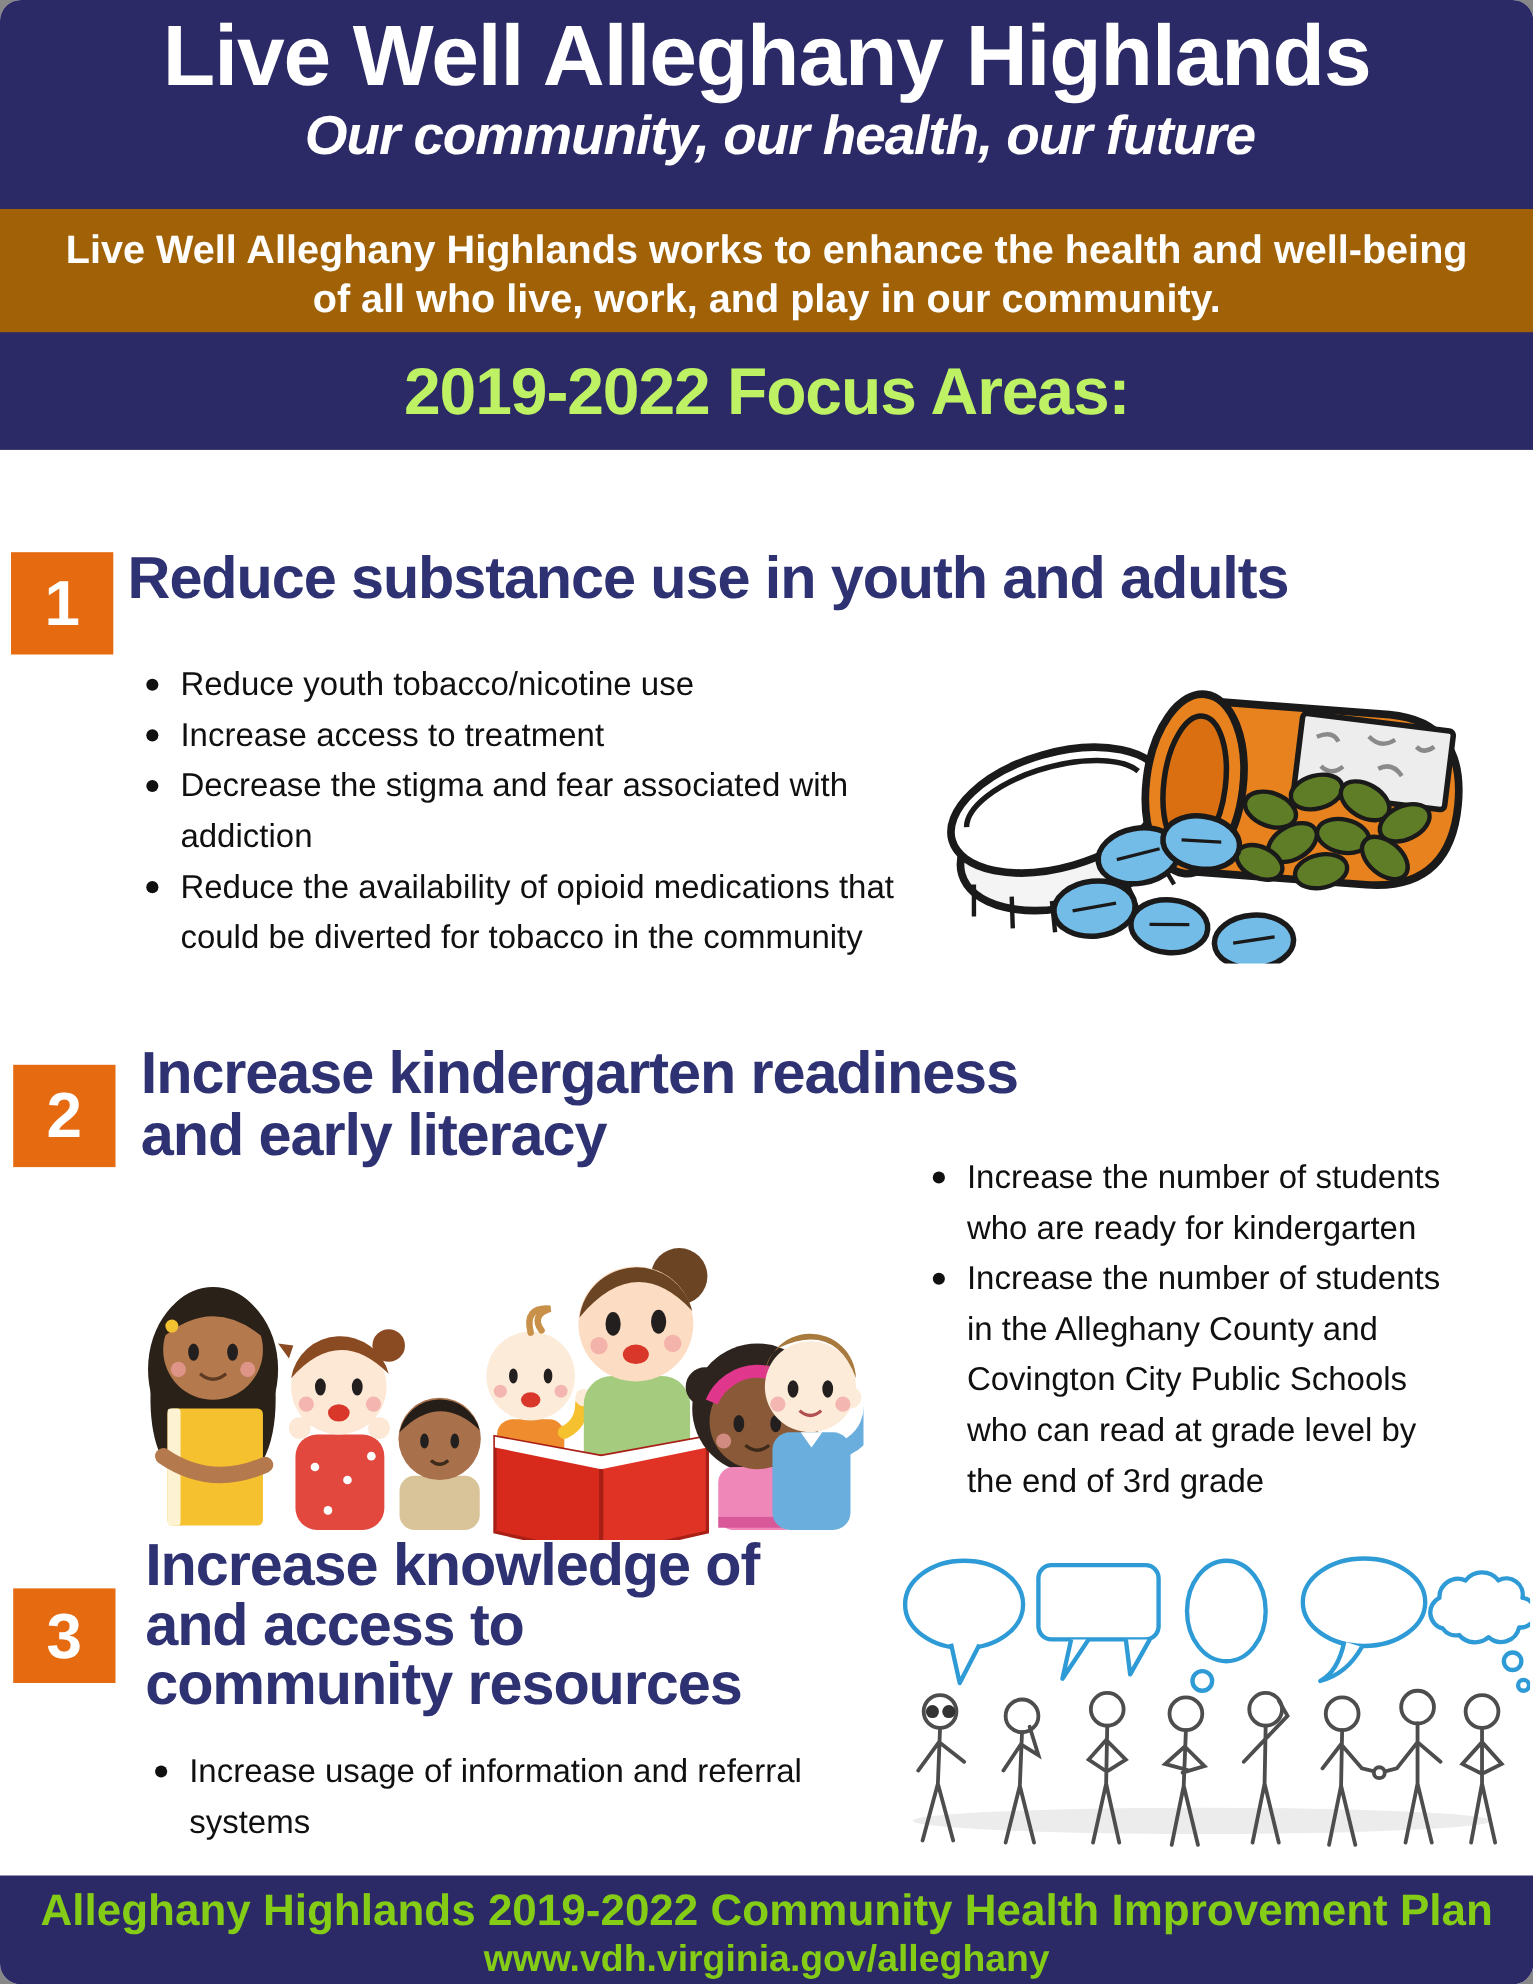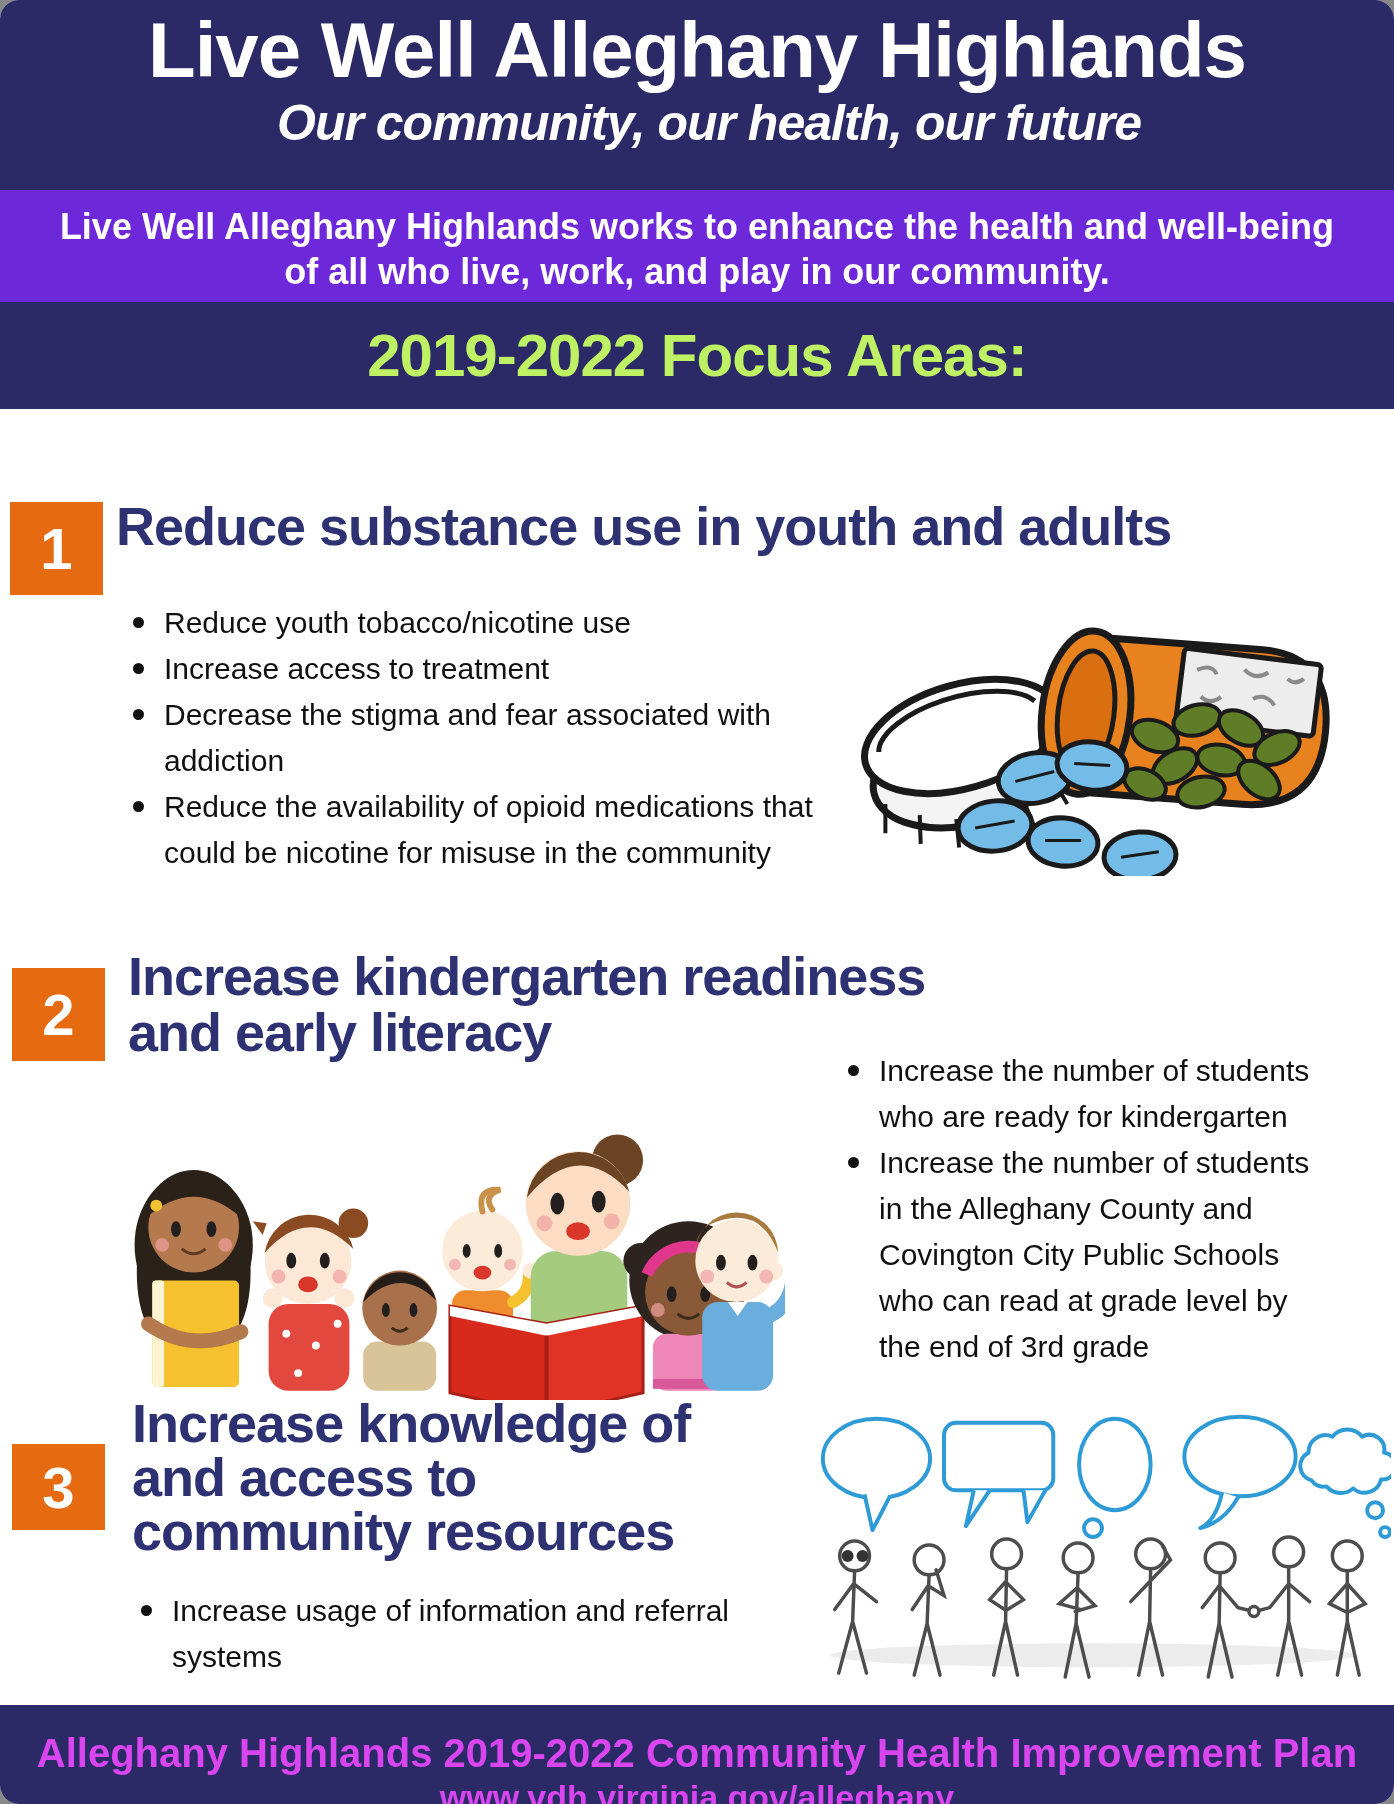--- a/index.html
+++ b/index.html
@@ -11,21 +11,21 @@
   }
   
   .header-band {
     position:absolute; left:0; top:0; width:100%; height:190px;
     background:#2b2a67; color:#fff; text-align:center;
   }
   .header-title { font-size:78px; font-weight:700; letter-spacing:-1px; padding-top:10px; line-height:1.05; }
   .header-subtitle { font-size:50px; font-weight:700; font-style:italic; margin-top:2px; letter-spacing:-1px;padding-left:24px; }
   .mission-band {
     position:absolute; left:0; top:190px; width:100%; height:128px;
-    background:#6d28d9; color:#fff; text-align:center;
+    background:#a16207; color:#fff; text-align:center;
     font-size:36px; font-weight:700; line-height:45px; padding-top:14px; box-sizing:border-box;
   }
   .focus-band {
     position:absolute; left:0; top:302px; width:100%; height:107px;
     background:#2b2a67; color:#bef264; display:flex; align-items:center; justify-content:center;
     font-size:60px; font-weight:700; letter-spacing:-1px;
   }
   
   .num-square {
     position:absolute; width:93px; height:93px; background:#e56a10;
@@ -42,21 +42,21 @@
   }
   .bullets li { position:relative; padding-left:36px; }
   .bullets li::before {
     content:""; position:absolute; left:5px; top:17px;
     width:11px; height:11px; border-radius:50%; background:#101010;
   }
   .illus { position:absolute; }
   
   .footer-band {
     position:absolute; left:0; top:1705px; width:100%; height:99px;
-    background:#2b2a67; color:#d946ef; text-align:center; box-sizing:border-box; padding-top:24px;
+    background:#2b2a67; color:#84cc16; text-align:center; box-sizing:border-box; padding-top:8px;
   }
   .footer-line1 { font-size:40px; font-weight:700; line-height:48px; }
   .footer-line2 { font-size:34px; font-weight:700; line-height:40px; }
 </style>
 </head>
 <body>
 
 <div class="page">
 
   <div class="header-band">
@@ -76,21 +76,21 @@
   <div class="num-square" style="left:10px; top:502px;">
     <span>1</span>
   </div>
   <h2 class="sec-title" style="left:116px; top:498px; width:1220px;">
     <span style="display:block">Reduce substance use in youth and adults</span>
   </h2>
   <ul class="bullets" style="left:128px; top:600px; width:690px;">
     <li>Reduce youth tobacco/nicotine use</li>
     <li>Increase access to treatment</li>
     <li>Decrease the stigma and fear associated with addiction</li>
-    <li>Reduce the availability of opioid medications that could be nicotine for misuse in the community</li>
+    <li>Reduce the availability of opioid medications that could be diverted for tobacco in the community</li>
   </ul>
 
   <svg class="illus" style="left:845px; top:608px;" width="530" height="268" viewBox="0 0 530 268">
 
     <g transform="rotate(-16 120 140)">
       <ellipse cx="120" cy="160" rx="100" ry="56" fill="#f4f4f4" stroke="#1a1a1a" stroke-width="7"></ellipse>
       <path d="M28 172 l-8 28 M58 192 l-7 28 M92 206 l-5 28 M126 212 l-2 28 M162 208 l3 27 M196 196 l7 26 M222 180 l9 24" stroke="#1a1a1a" stroke-width="4" fill="none"></path>
       <ellipse cx="120" cy="128" rx="100" ry="52" fill="#ffffff" stroke="#1a1a1a" stroke-width="7"></ellipse>
       <path d="M36 120 A 84 36 0 0 1 200 114" fill="none" stroke="#1a1a1a" stroke-width="5"></path>
     </g>

